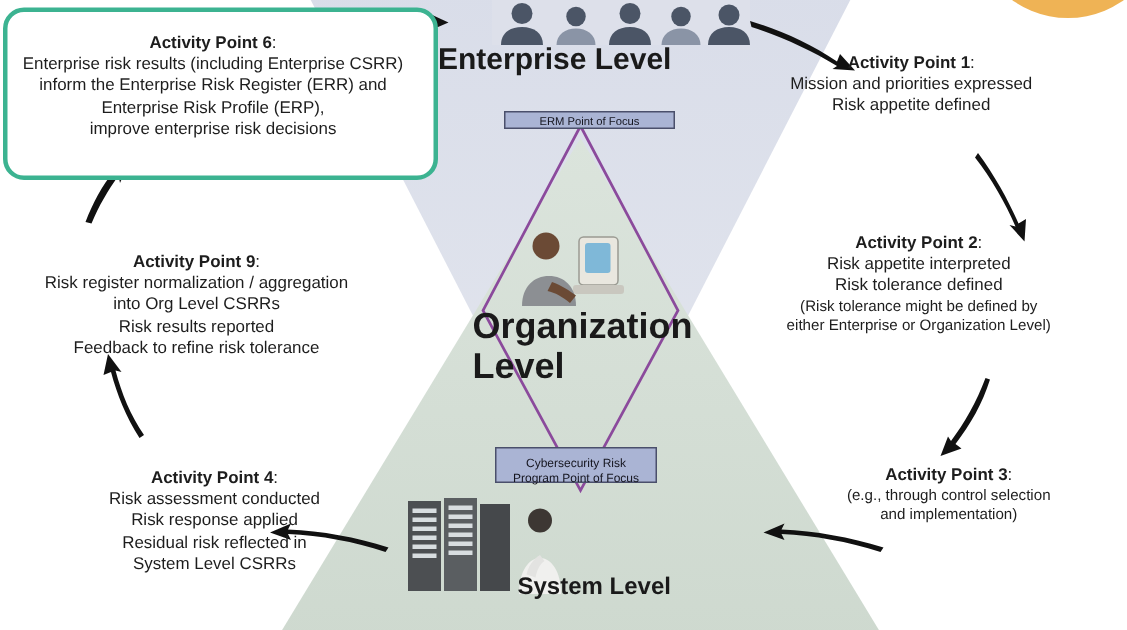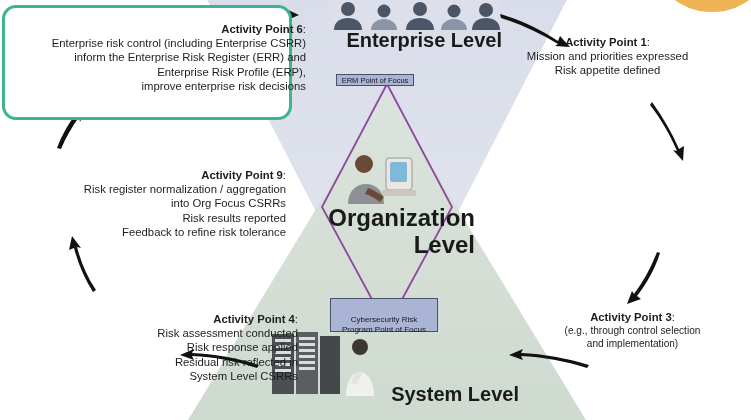--- a/index.html
+++ b/index.html
@@ -11,55 +11,55 @@
     position:relative;
   }
   #stage{position:absolute;left:0;top:0;width:751px;height:420px;}
   #bg-svg{position:absolute;left:0;top:0;width:751px;height:420px;}
 
   
   .level-title{
     position:absolute;
     font-weight:bold;
     color:#1a1a1a;
-    text-align:right;
+    text-align:left;
     line-height:1.12;
     white-space:pre-line;
   }
   #enterprise-level-title{left:292px;top:29px;width:210px;font-size:20px;}
   #organization-level-title{left:315px;top:205px;width:160px;font-size:24px;}
-  #system-level-title{left:359px;top:383px;width:160px;font-size:20px;}
+  #system-level-title{left:345px;top:383px;width:160px;font-size:16px;}
 
   
   .focus-box{
     position:absolute;
     background:#aab4d4;
     border:1px solid #4a4f6b;
     color:#15151f;
     text-align:center;
     font-size:8px;
     line-height:1.25;
-    padding:16px 4px;
+    padding:5px 4px;
     box-sizing:border-box;
     white-space:pre-line;
   }
-  #erm-focus-box{left:336px;top:74px;width:78px;height:12px;font-size:7.5px;line-height:9px;padding:1px 3px;}
+  #erm-focus-box{left:336px;top:74px;width:114px;height:12px;font-size:7.5px;line-height:9px;padding:1px 3px;}
   #csrp-focus-box{left:330px;top:298px;width:108px;height:24px;}
 
   
   .activity{
     position:absolute;
     font-size:11.3px;
     line-height:14.2px;
     color:#1d1d1d;
   }
   .activity .hdr{font-weight:bold;}
   .activity .b{font-weight:normal;}
   .activity .small{font-size:10.1px;line-height:13px;}
-  .left-align{text-align:right;margin-left:30px;}
+  .left-align{text-align:center;}
   .right-align{text-align:center;}
 
   #activity-point-6{left:8px;top:22px;width:268px;}
   #activity-point-5{left:6px;top:168px;width:250px;}
   #activity-point-4{left:18px;top:312px;width:250px;}
   #activity-point-1{left:470px;top:35px;width:275px;}
   #activity-point-2{left:480px;top:155px;width:265px;}
   #activity-point-3{left:520px;top:310px;width:225px;}
 
   
@@ -197,48 +197,55 @@
 
   <div class="level-title" id="system-level-title">System Level</div>
 
   <div class="focus-box" id="erm-focus-box">ERM Point of Focus</div>
 
   <div class="focus-box" id="csrp-focus-box">Cybersecurity Risk
 Program Point of Focus</div>
 
   <div class="activity left-align" id="activity-point-6">
     <div><span class="hdr">Activity Point 6</span>:</div>
-    <div><span>Enterprise risk control (including </span><span class="b">Enterprise CSRR</span><span>)</span></div>
+    <div><span>Enterprise risk results (including </span><span class="b">Enterprise CSRR</span><span>)</span></div>
     <div><span>inform the Enterprise Risk Register (</span><span class="b">ERR</span><span>) and</span></div>
     <div><span>Enterprise Risk Profile (</span><span class="b">ERP</span><span>),</span></div>
     <div>improve enterprise risk decisions</div>
   </div>
 
   <div class="activity left-align" id="activity-point-5">
     <div><span class="hdr">Activity Point 9</span>:</div>
     <div>Risk register normalization / aggregation</div>
-    <div><span>into </span><span class="b">Org Focus CSRR</span><span>s</span></div>
+    <div><span>into </span><span class="b">Org Level CSRR</span><span>s</span></div>
     <div>Risk results reported</div>
     <div>Feedback to refine risk tolerance</div>
   </div>
 
   <div class="activity left-align" id="activity-point-4">
     <div><span class="hdr">Activity Point 4</span>:</div>
     <div>Risk assessment conducted</div>
     <div>Risk response applied</div>
     <div>Residual risk reflected in</div>
     <div><span class="b">System Level CSRR</span><span>s</span></div>
   </div>
 
   <div class="activity right-align" id="activity-point-1">
     <div><span class="hdr">Activity Point 1</span>:</div>
     <div>Mission and priorities expressed</div>
     <div>Risk appetite defined</div>
   </div>
 
+  <div class="activity right-align" id="activity-point-2">
+    <div><span class="hdr">Activity Point 2</span>:</div>
+    <div>Risk appetite interpreted</div>
+    <div>Risk tolerance defined</div>
+    <div class="small">(Risk tolerance might be defined by</div>
+    <div class="small">either Enterprise or Organization Level)</div>
+  </div>
 
   <div class="activity right-align" id="activity-point-3">
     <div><span class="hdr">Activity Point 3</span>:</div>
     <div class="small">(e.g., through control selection</div>
     <div class="small">and implementation)</div>
   </div>
 
 </div>
 
 </body></html>

